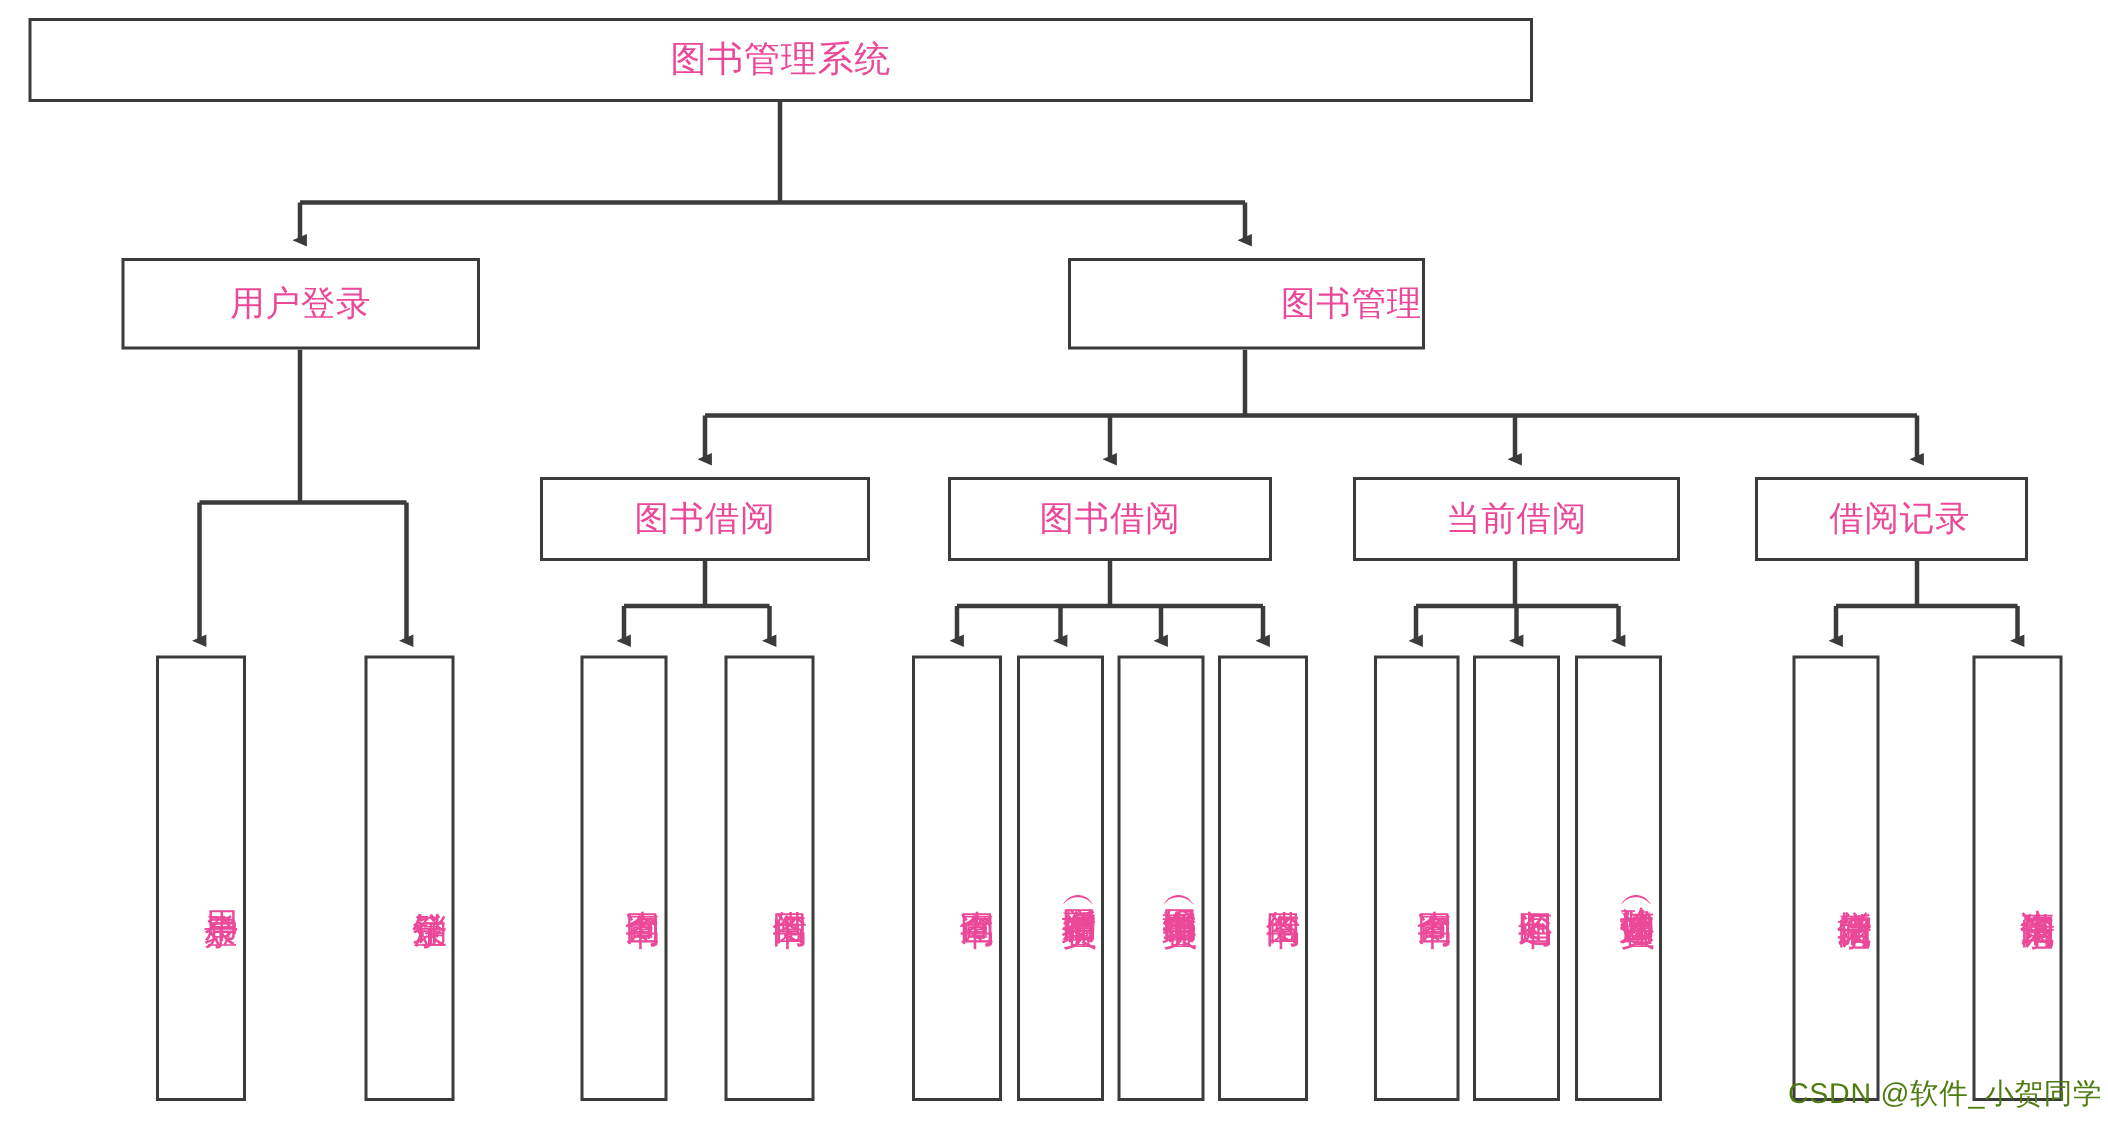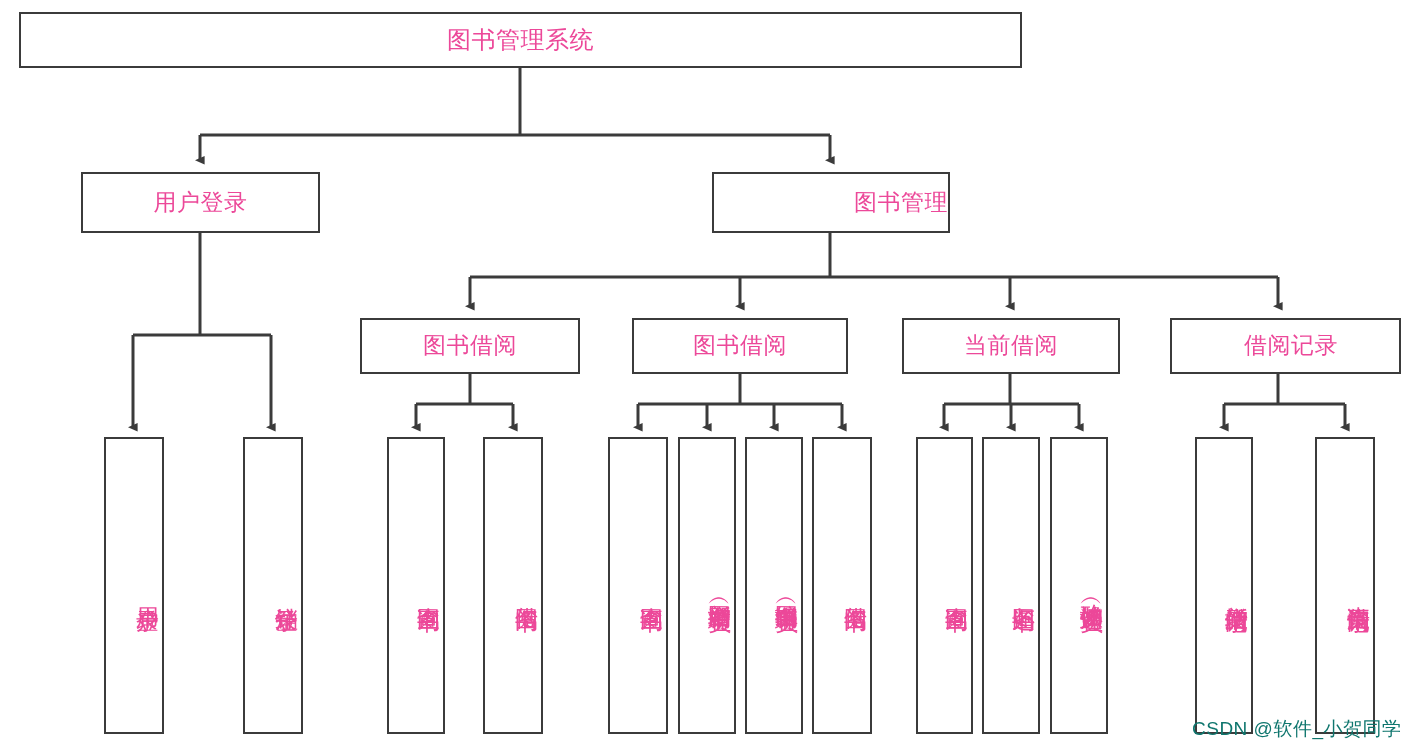--- a/index.html
+++ b/index.html
@@ -53,21 +53,21 @@
   .node.vertical .vtext {
     writing-mode: vertical-rl;
     text-orientation: upright;
     display: block;
   }
   #root-node {
     font-size: 24px;
   }
   .watermark {
     position: absolute;
-    color: #0f766e;
+    color: #4d7c0f;
     font-size: 19px;
     letter-spacing: 0.5px;
     white-space: nowrap;
     user-select: none;
   }
 </style>
 </head>
 <body>
 
 <div id="canvas">
@@ -135,21 +135,21 @@
 
   <div class="node horizontal" style="left:360px; top:318px; width:220px; height:56px;">
     <span>图书借阅</span>
   </div>
   <div class="node horizontal" style="left:632px; top:318px; width:216px; height:56px;">
     <span>图书借阅</span>
   </div>
   <div class="node horizontal" style="left:902px; top:318px; width:218px; height:56px;text-align:center;">
     <span>当前借阅</span>
   </div>
-  <div class="node horizontal" style="left:1170px; top:318px; width:231px; height:56px;padding-left:11px;">
+  <div class="node horizontal" style="left:1170px; top:318px; width:182px; height:56px;padding-left:11px;">
     <span>借阅记录</span>
   </div>
 
   <div class="node vertical" style="left:104px; top:437px; width:60px; height:297px;">
     <span class="vtext">用户登录</span>
   </div>
   <div class="node vertical" style="left:243px; top:437px; width:60px; height:297px;">
     <span class="vtext">注销登录</span>
   </div>
 

